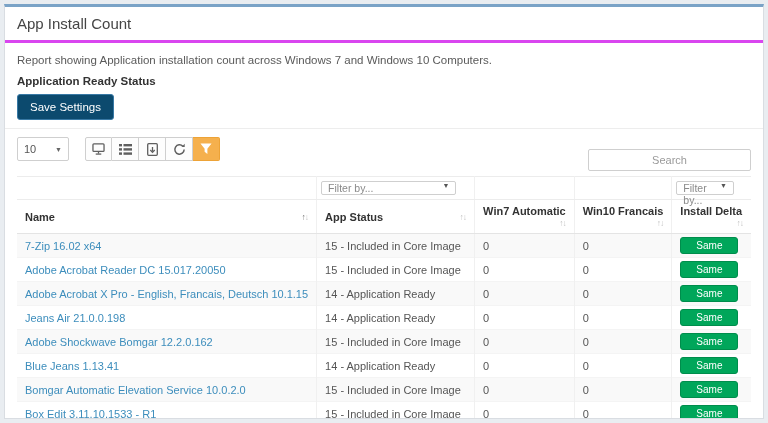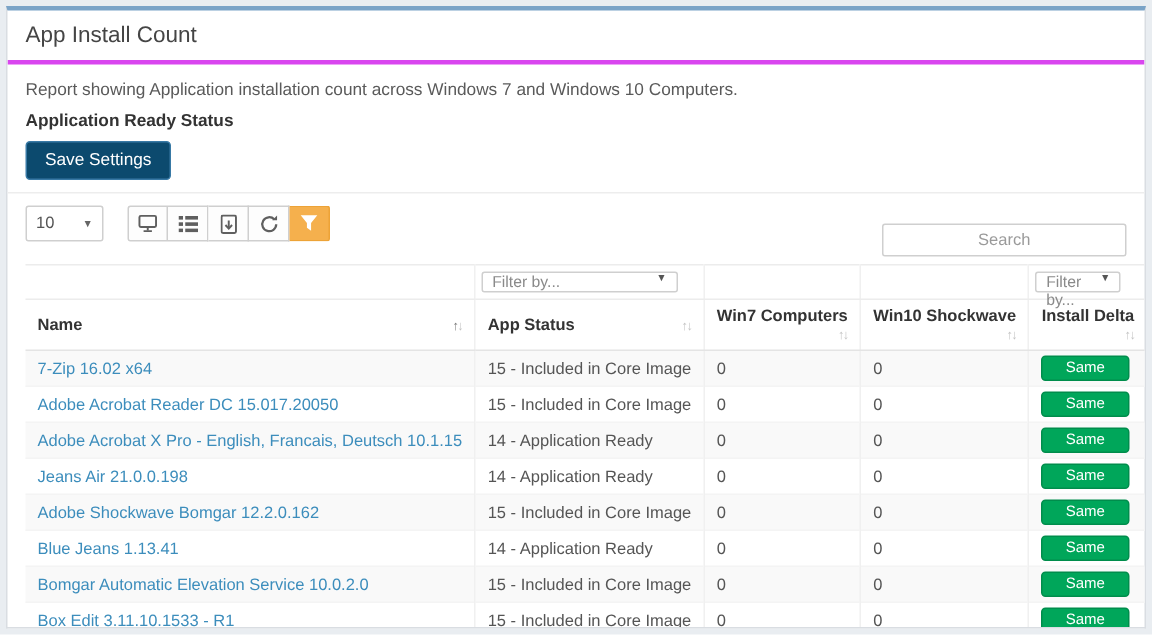--- a/index.html
+++ b/index.html
@@ -197,25 +197,25 @@
         <tr>
           <th>
             <span>Name</span>
             <span class="sort"><span class="on">↑</span>↓</span>
           </th>
           <th>
             <span>App Status</span>
             <span class="sort">↑↓</span>
           </th>
           <th>
-            <span>Win7 Computers</span>
-            <span class="sort">↑↓</span>
-          </th>
-          <th>
-            <span>Win10 Shockwave</span>
+            <span>Win7 Automatic</span>
+            <span class="sort">↑↓</span>
+          </th>
+          <th>
+            <span>Win10 Francais</span>
             <span class="sort">↑↓</span>
           </th>
           <th>
             <span>Install Delta</span>
             <span class="sort">↑↓</span>
           </th>
         </tr>
       </thead>
       <tbody id="rows-body">
           <tr>

